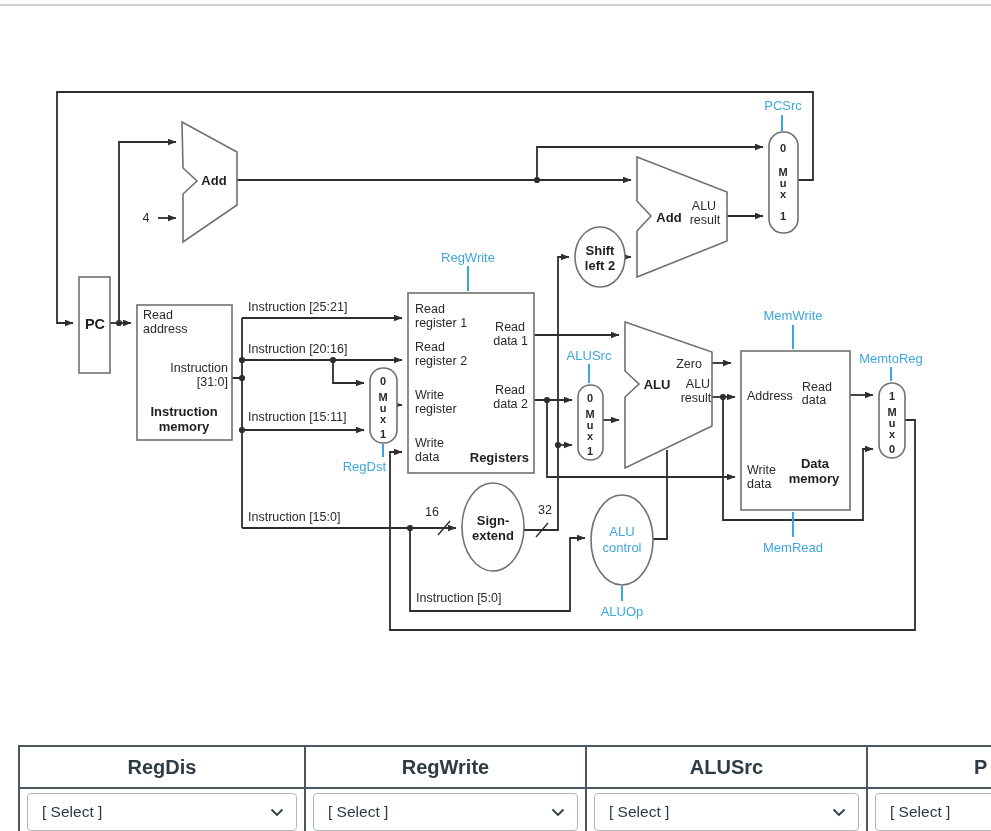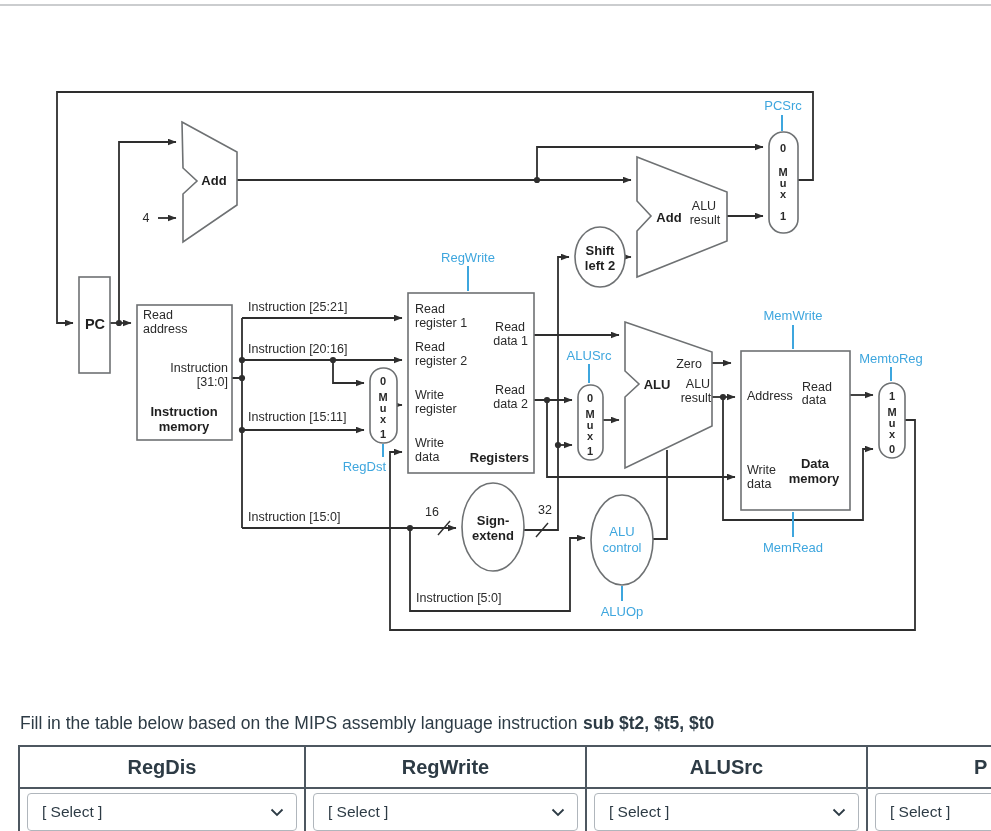--- a/index.html
+++ b/index.html
@@ -210,21 +210,20 @@
     <text class="ctl mid" x="783" y="110">PCSrc</text>
     <text class="ctl mid" x="468" y="262">RegWrite</text>
     <text class="ctl mid" x="589" y="360">ALUSrc</text>
     <text class="ctl end" x="386" y="471">RegDst</text>
     <text class="ctl mid" x="793" y="320">MemWrite</text>
     <text class="ctl mid" x="793" y="552">MemRead</text>
     <text class="ctl mid" x="891" y="363">MemtoReg</text>
     <text class="ctl mid" x="622" y="616">ALUOp</text>
   </svg>
 
-  <p class="question"><span>Fill in the table below based on the MIPS assembly language instruction</span><b>sub $t2, $t5, $t0</b></p>
 
   <div class="table-wrap">
     <table class="ans">
       <colgroup>
         <col style="width:286px">
           <col style="width:281px">
           <col style="width:281px">
           <col style="width:281px">
       </colgroup>
       <thead>

